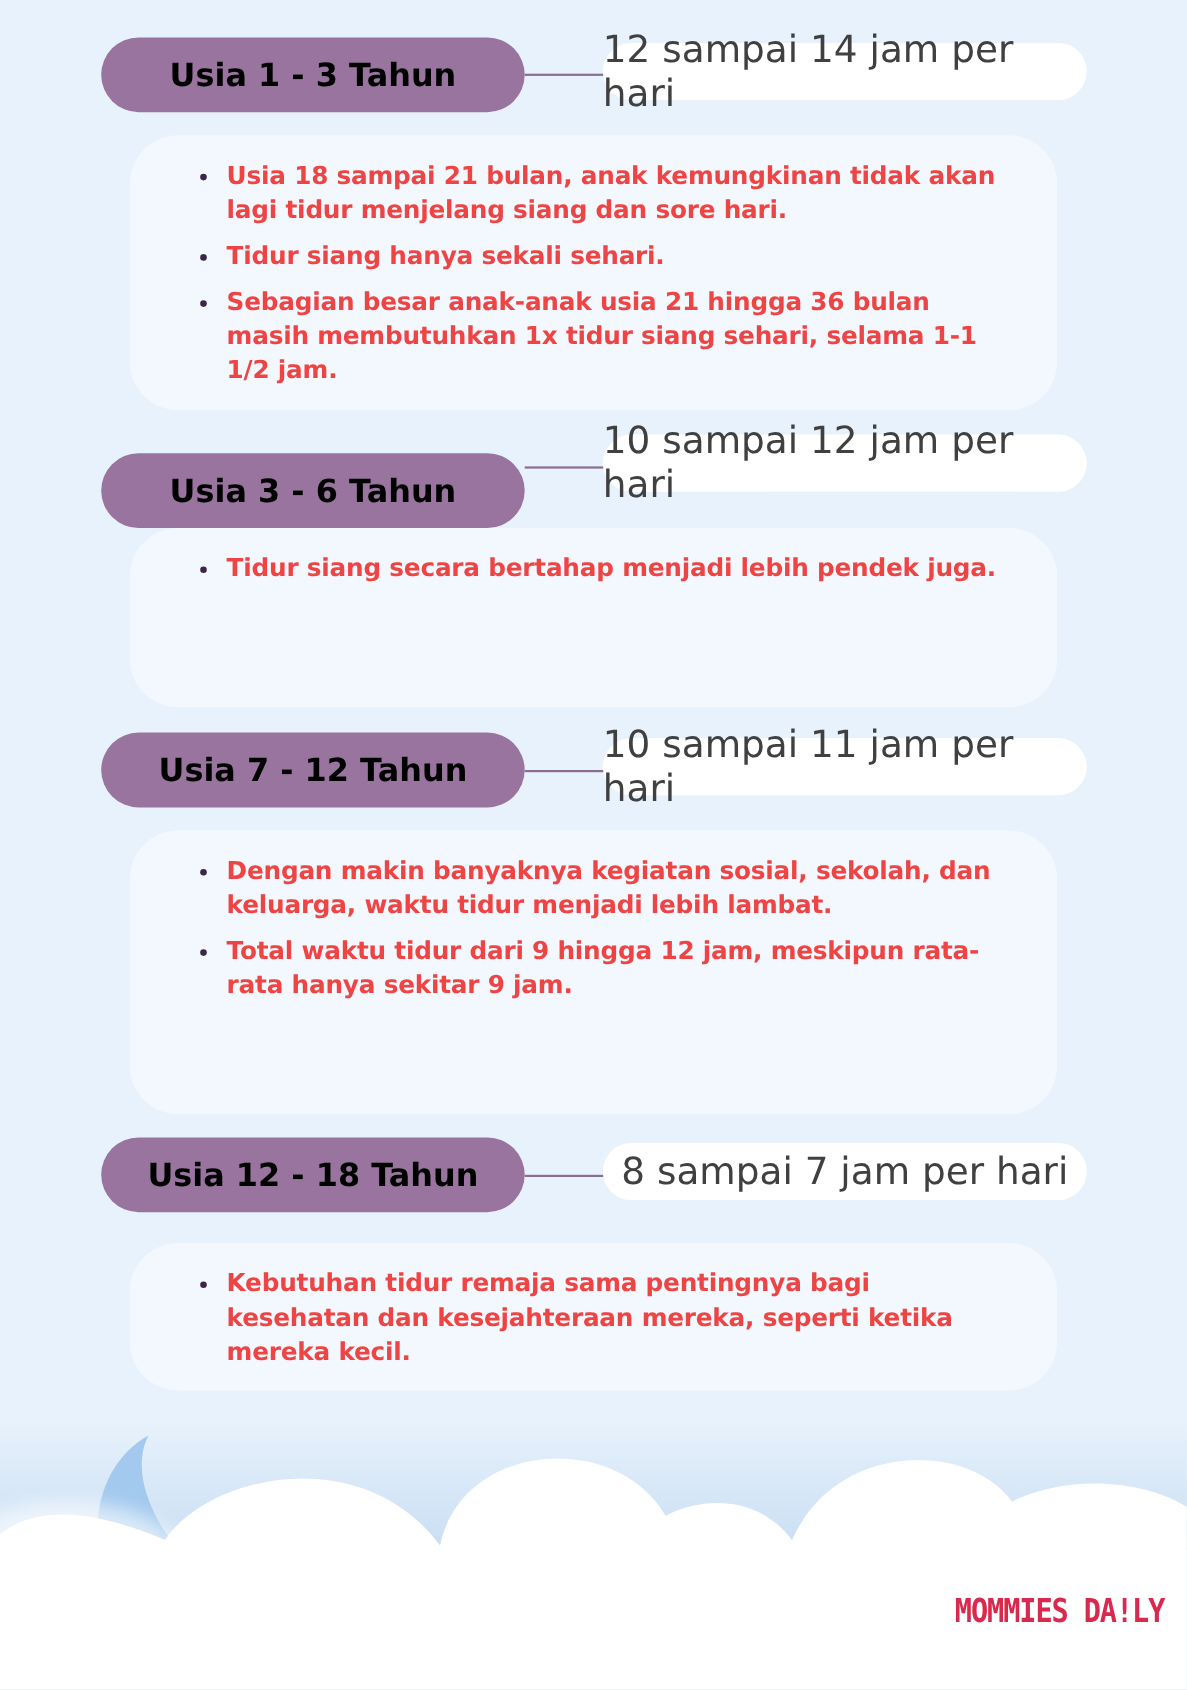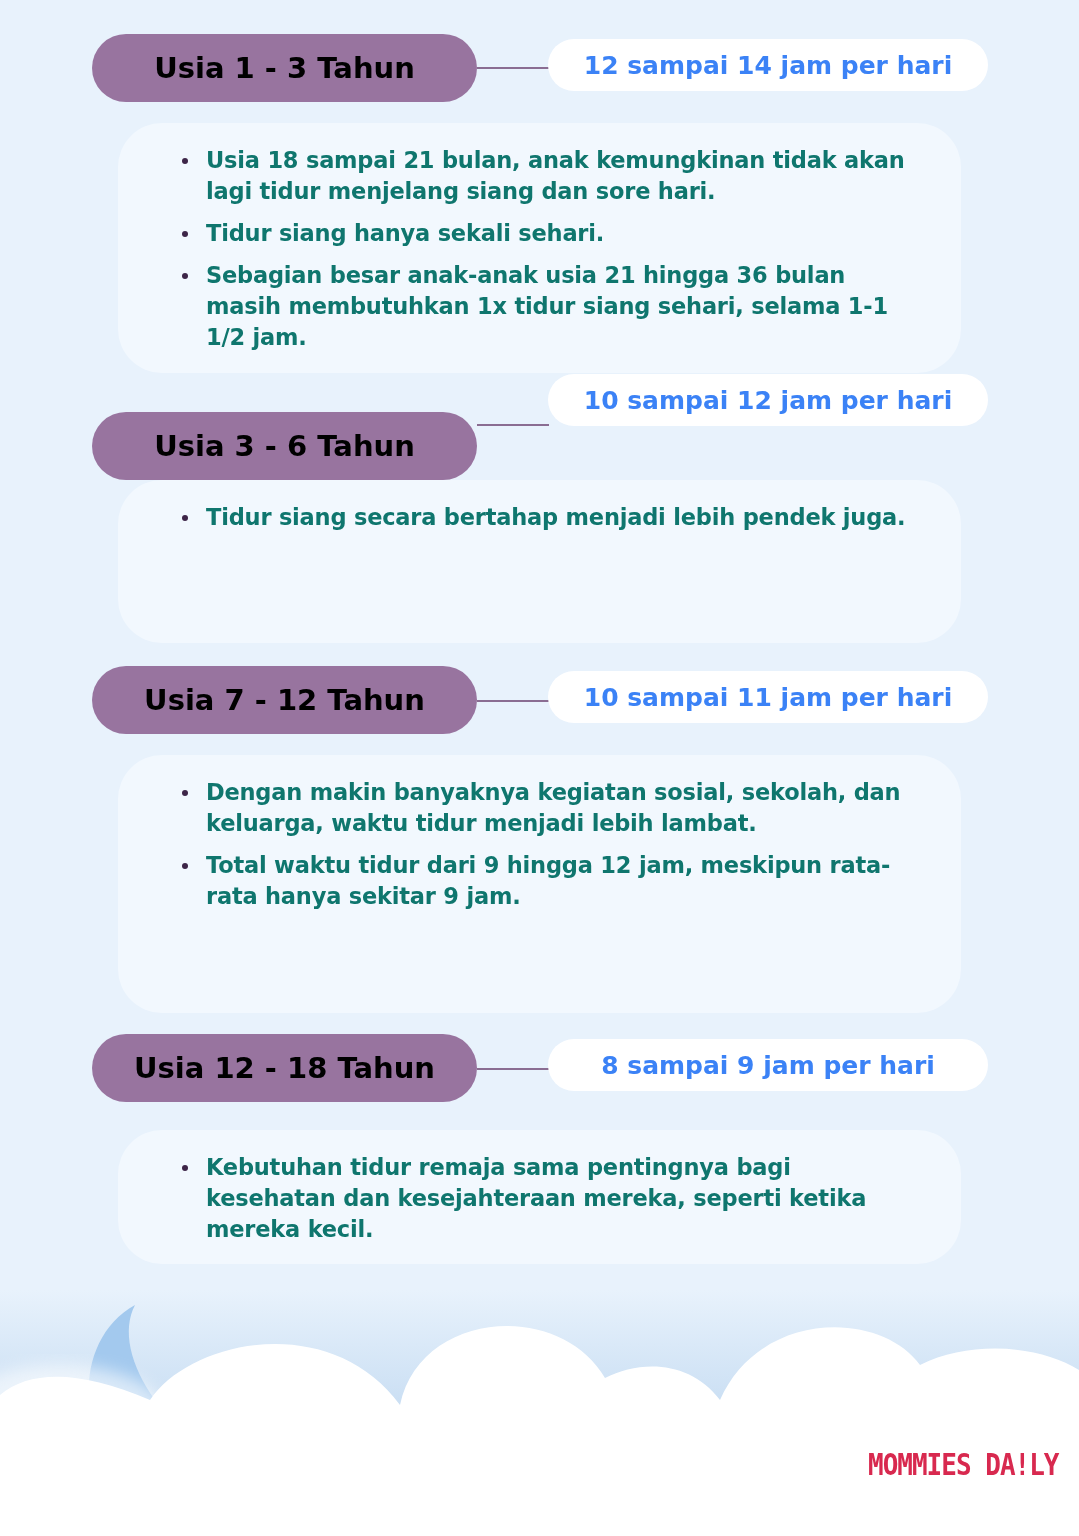--- a/index.html
+++ b/index.html
@@ -14,32 +14,32 @@
     background:#98749f; border-radius:34px;
     color:#000000; font-weight:bold; font-size:29px;
     display:flex; align-items:center; justify-content:center;
   }
   .connector {
     position:absolute; left:477px; width:72px; height:2px; background:#8a6d92;
   }
   .hours {
     position:absolute; left:548px; width:440px; height:52px;
     background:#fff; border-radius:26px;
-    color:#3b82f6; font-weight:bold; font-size:25px;
+    color:#404040; font-weight:normal; font-size:34px;
     display:flex; align-items:center; justify-content:center;
   }
   .card {
     position:absolute; left:118px; width:843px;
     background:#f2f8fe; border-radius:44px;
     box-sizing:border-box; padding:22px 40px 20px 64px;
   }
   .card ul { margin:0; padding:0; list-style:none; }
   .card li {
     position:relative; padding-left:24px;
-    color:#0f766e; font-weight:bold; font-size:22.5px; line-height:31px;
+    color:#ef4444; font-weight:bold; font-size:22.5px; line-height:31px;
     margin-bottom:11px; letter-spacing:-0.2px;
   }
   .card li:last-child { margin-bottom:0; }
   .card li::before {
     content:""; position:absolute; left:0; top:13px;
     width:6px; height:6px; border-radius:50%; background:#3d2548;
   }
   .footer { position:absolute; left:0; top:1290px; width:1079px; height:246px; }
   .brand {
     position:absolute; left:868px; top:1450px;
@@ -59,21 +59,21 @@
       <li>Usia 18 sampai 21 bulan, anak kemungkinan tidak akan lagi tidur menjelang siang dan sore hari.</li>
       <li>Tidur siang hanya sekali sehari.</li>
       <li>Sebagian besar anak-anak usia 21 hingga 36 bulan masih membutuhkan 1x tidur siang sehari, selama 1-1 1/2 jam.</li>
     </ul>
   </div>
 </div>
 
 <div class="section">
   <div class="pill" style="top:412px">Usia 3 - 6 Tahun</div>
   <div class="connector" style="top:424px"></div>
-  <div class="hours" style="top:374px">10 sampai 12 jam per hari</div>
+  <div class="hours" style="top:395px">10 sampai 12 jam per hari</div>
   <div class="card" style="top:480px;height:163px">
     <ul>
       <li>Tidur siang secara bertahap menjadi lebih pendek juga.</li>
     </ul>
   </div>
 </div>
 
 <div class="section">
   <div class="pill" style="top:666px">Usia 7 - 12 Tahun</div>
   <div class="connector" style="top:700px"></div>
@@ -82,21 +82,21 @@
     <ul>
       <li>Dengan makin banyaknya kegiatan sosial, sekolah, dan keluarga, waktu tidur menjadi lebih lambat.</li>
       <li>Total waktu tidur dari 9 hingga 12 jam, meskipun rata-rata hanya sekitar 9 jam.</li>
     </ul>
   </div>
 </div>
 
 <div class="section">
   <div class="pill" style="top:1034px">Usia 12 - 18 Tahun</div>
   <div class="connector" style="top:1068px"></div>
-  <div class="hours" style="top:1039px">8 sampai 9 jam per hari</div>
+  <div class="hours" style="top:1039px">8 sampai 7 jam per hari</div>
   <div class="card" style="top:1130px;height:134px">
     <ul>
       <li>Kebutuhan tidur remaja sama pentingnya bagi kesehatan dan kesejahteraan mereka, seperti ketika mereka kecil.</li>
     </ul>
   </div>
 </div>
 
 <div class="footer">
   <svg width="1079" height="246" viewBox="0 1290 1079 246">
     <defs>

